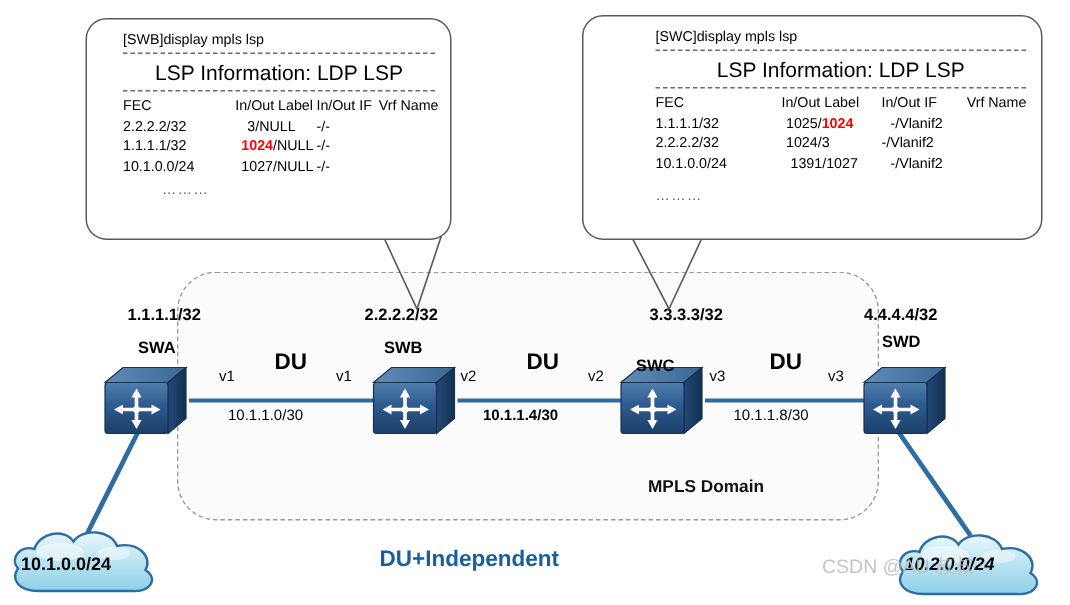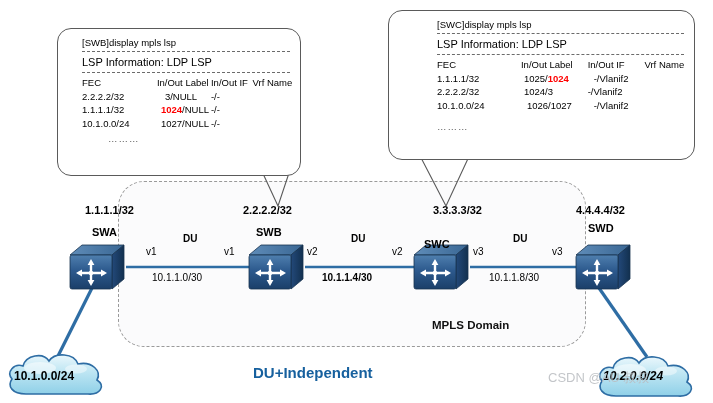--- a/index.html
+++ b/index.html
@@ -34,22 +34,22 @@
     white-space: nowrap;
     margin-bottom: 2px;
   }
   .hr-dash {
     height: 0;
     border-top: 1px solid #6b6b6b;
     border-top-style: dashed;
     margin: 2px 0 3px 0;
   }
   .lsp-title {
-    text-align: left;
-    font-size: 11px;
+    text-align: center;
+    font-size: 14px;
     margin: 1px 0 2px 0;
     white-space: nowrap;
   }
   .tbl {
     width: 100%;
     border-collapse: collapse;
     font-size: 9.5px;
     table-layout: fixed;
   }
   .tbl td, .tbl th {
@@ -61,21 +61,21 @@
   }
   .tbl th { text-align: left; }
   .red { color: #ff0000; font-weight: bold; }
   .dots {
     font-size: 9.5px;
     letter-spacing: 1px;
     color: #555;
     margin-top: 2px;
   }
 
-  #callout-swb { left: 57px; top: 28px; width: 244px; height: 148px; padding-left: 24px; }
+  #callout-swb { left: 57px; top: 12px; width: 244px; height: 148px; padding-left: 24px; }
   #callout-swc { left: 388px; top: 10px; width: 307px; height: 150px; padding-left: 48px; }
 
   
   #tails {
     position: absolute;
     left: 0; top: 0;
     width: 713px; height: 403px;
     z-index: 5;
     pointer-events: none;
   }
@@ -137,21 +137,21 @@
   .lbl-sm {
     position: absolute;
     font-size: 10px;
     font-weight: normal;
     color: #000000;
     white-space: nowrap;
     z-index: 4;
   }
   .lbl-du {
     position: absolute;
-    font-size: 10px;
+    font-size: 15px;
     font-weight: bold;
     color: #000000;
     white-space: nowrap;
     z-index: 4;
   }
 
   
   #lo-swa { left: 85px; top: 204px; }
   #lo-swb { left: 243px; top: 204px; }
   #lo-swc { left: 433px; top: 204px; text-align: right; }
@@ -316,21 +316,21 @@
         <td></td>
       </tr>
       <tr>
         <td>2.2.2.2/32</td>
         <td><span style="padding-left:3px">1024</span>/<span>3</span></td>
         <td>-/Vlanif2</td>
         <td></td>
       </tr>
       <tr>
         <td>10.1.0.0/24</td>
-        <td><span style="padding-left:6px">1026</span>/<span>1027</span></td>
+        <td><span style="padding-left:6px">1391</span>/<span>1027</span></td>
         <td style="padding-left:6px">-/Vlanif2</td>
         <td></td>
       </tr>
     </tbody>
       </table>
     <div class="dots" style="margin-top:8px">………</div>
   </div>
 
   <div class="router" id="router-swa">
     <svg width="58" height="48" viewBox="0 0 58 48">

